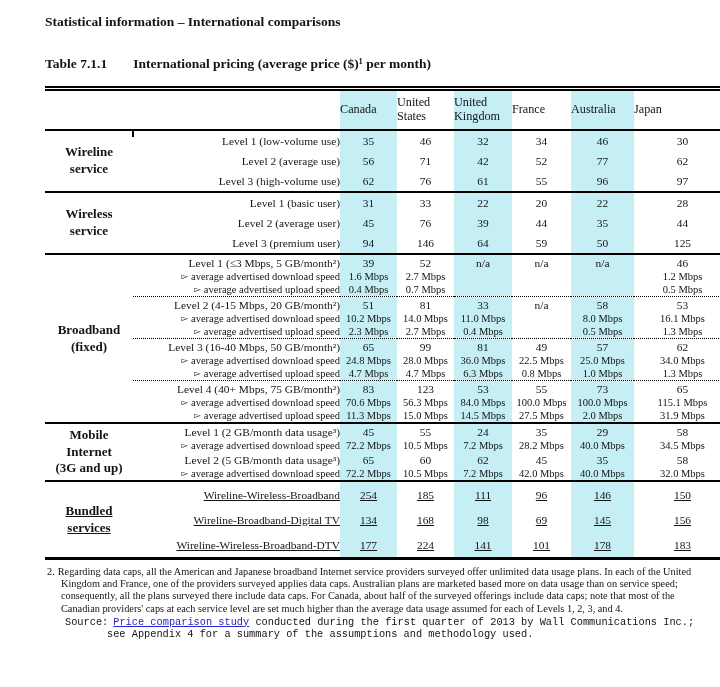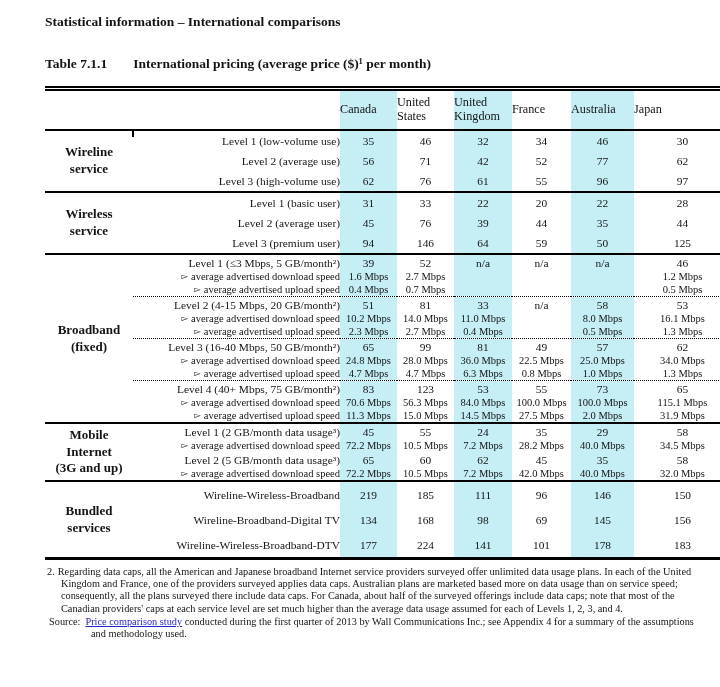--- a/index.html
+++ b/index.html
@@ -38,37 +38,37 @@
     font-size: 13px; line-height: 1.28; white-space: normal;
   }
   td.lbl { text-align: right; padding-left: 4px; font-size: 11.4px; }
   td.val { text-align: center; font-size: 11.4px; }
   td.sv  { font-size: 10.5px; }
 
   tr.rt td { height: 20px; }
   tr.rm td { height: 15px; }
   tr.rs td { height: 13px; }
   tr.rs td.lbl { padding-left: 7px; font-size: 10.5px; }
-  tr.rx td { height: 25px; }
+  tr.rx td { height: 25px; text-decoration: underline; }
 
   .sec-top { border-top: 2px solid #000; }
   .dot { border-bottom: 1px dotted #000; }
   .bot { border-bottom: 3px solid #000; }
   .hl { background: #c5eef5; }
 
   .blt {
     font-family: "DejaVu Sans", sans-serif;
     font-size: 8.5px; margin-right: 3px; position: relative; top: -1px;
   }
   .tick { position: absolute; left: 87px; top: 45px; width: 2px; height: 6px; background: #000; }
 
   .fns { margin-top: 6px; width: 666px; font-size: 10.3px; line-height: 12.2px; }
   .fn { padding-left: 14px; text-indent: -14px; margin-left: 2px; }
   .fn .num { margin-right: 3px; }
-  .src { margin-left: 4px; margin-top: 1px; padding-left: 42px; text-indent: -42px; }
+  .src { margin-left: 20px; margin-top: 1px; padding-left: 42px; text-indent: -42px; font-family: Liberation Mono, monospace; }
   .src .slabel { margin-right: 5px; }
   .src a { color: #2626c9; text-decoration: underline; cursor: pointer; }
 </style>
 </head>
 <body>
 
 <div class="page">
 
   <div class="heading">Statistical information – International comparisons</div>
 
@@ -298,21 +298,21 @@
             <td class="val hl sv">72.2 Mbps</td>
             <td class="val sv">10.5 Mbps</td>
             <td class="val hl sv">7.2 Mbps</td>
             <td class="val sv">42.0 Mbps</td>
             <td class="val hl sv">40.0 Mbps</td>
             <td class="val sv">32.0 Mbps</td>
           </tr>
           <tr class="rx">
             <td rowspan="3" class="cat sec-top bot">Bundled<br>services</td>
             <td class="lbl sec-top">Wireline-Wireless-Broadband</td>
-            <td class="val hl sec-top">219</td>
+            <td class="val hl sec-top">254</td>
             <td class="val sec-top">185</td>
             <td class="val hl sec-top">111</td>
             <td class="val sec-top">96</td>
             <td class="val hl sec-top">146</td>
             <td class="val sec-top">150</td>
           </tr>
           <tr class="rx">
             <td class="lbl">Wireline-Broadband-Digital TV</td>
             <td class="val hl">134</td>
             <td class="val">168</td>

